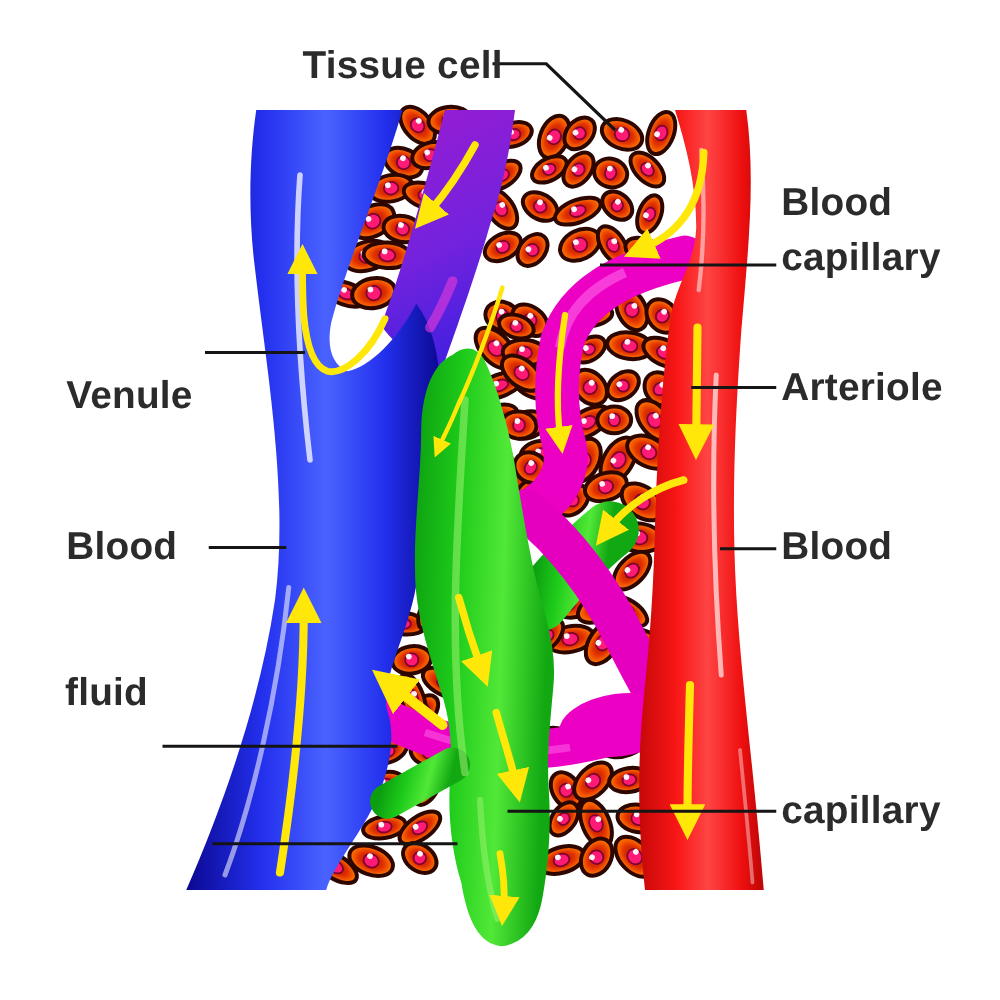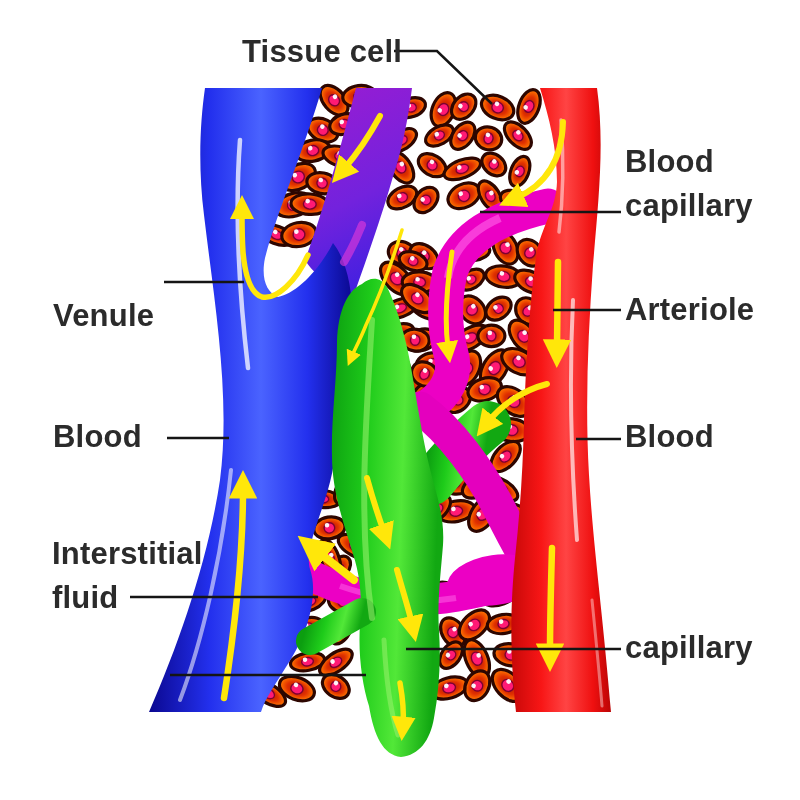--- a/index.html
+++ b/index.html
@@ -714,16 +714,15 @@
   <div class="lbl" style="left: 625px; top: 626px; color: rgb(43, 43, 43);">
     <span>capillary</span>
   </div>
   <div class="lbl" style="left: 53px; top: 258px; color: rgb(43, 43, 43); margin-top: 36px;">
     <span>Venule</span>
   </div>
   <div class="lbl" style="left: 53px; top: 415px; color: rgb(43, 43, 43);">
     <span>Blood</span>
   </div>
   <div class="lbl" style="left: 52px; top: 532px; color: rgb(43, 43, 43);">
-    <span>Interstitial</span>
     <span>fluid</span>
   </div>
 </div>
 
 </body></html>

